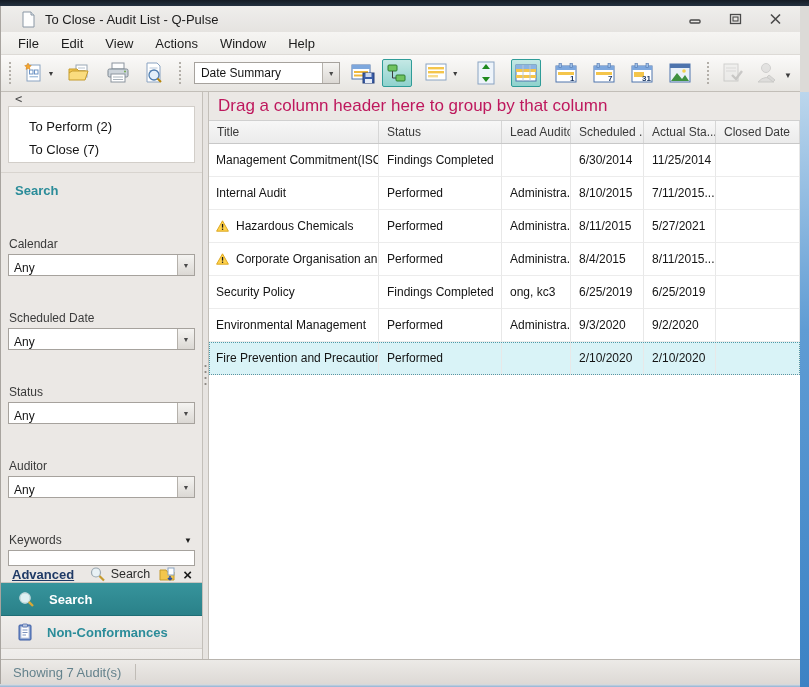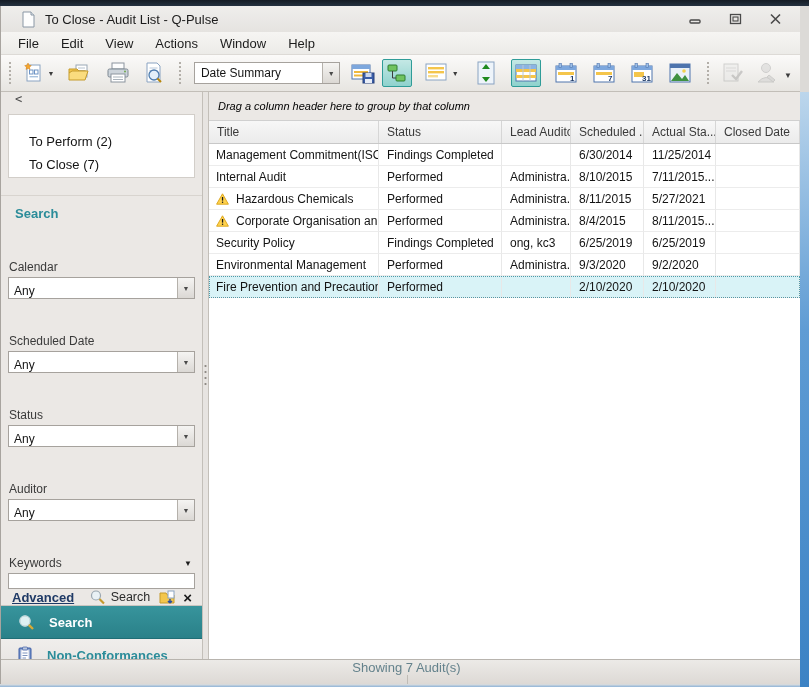--- a/index.html
+++ b/index.html
@@ -38,21 +38,21 @@
   .toolbar-overflow span { font-size:8px; color:#3c3c3c; }
 
   
   .main { position:absolute; top:92px; left:1px; right:9px; height:567px; display:flex; }
 
   
   .left-panel { width:202px; background:#ebe8e5; border-right:1px solid #c3bfb9; display:flex; flex-direction:column; }
   .panel-header { height:28px; display:flex; align-items:center; padding:0 12px 0 14px; }
   .panel-header .ph-label { font-size:13px; font-weight:bold; color:#2b8c99; flex:1; }
   .panel-header .collapse { font-size:12px; color:#4a4a4a; font-family:"DejaVu Sans Mono", monospace; }
-  .actions-box { margin:8px 7px; height:72px; background:#fff; border:1px solid #d2cec9; padding-top:16px; }
+  .actions-box { margin:0 7px; height:72px; background:#fff; border:1px solid #d2cec9; padding-top:9px; }
   .action-item { font-size:13px; color:#141414; padding:3px 0 5px 20px; }
   .hsep { border-top:1px solid #d8d4cf; margin-top:9px; }
   .search-header { padding:10px 0 4px 14px; font-size:13px; font-weight:bold; color:#2b8c99; }
   .field-label { font-size:12px; color:#3a3a3a; padding:3px 10px 3px 8px; display:flex; align-items:center;margin-top:32px; }
   .field-label .kw-dd { margin-left:auto; font-size:8px; color:#1c1c1c; }
   .combo { margin:0 7px; height:22px; background:#fff; border:1px solid #a6a29d; display:flex; align-items:flex-end; }
   .combo .combo-value { flex:1; font-size:12px; padding-left:5px; color:#141414; }
   .kw-input { margin:0 7px; height:22px; border:1px solid #a6a29d; background:#fff; font-size:12px; padding:0 4px; font-family:"Liberation Sans",sans-serif; }
   .panel-spacer { flex:1; }
   .advanced-row { height:30px; display:flex; align-items:center; padding:0 10px 0 11px; }
@@ -67,32 +67,32 @@
   .nav-item.selected .nav-label { color:#ffffff; }
   .nav-tail { flex:0 0 38px; display:flex; align-items:flex-start; justify-content:flex-end; padding:12px 14px 0 0; }
   .nav-tail span { font-size:8px; color:#4a4a4a; }
 
   
   .splitter { width:6px; background:#e7e4e1; border-right:1px solid #c3bfb9; display:flex; align-items:center; justify-content:center; }
   .splitter .dots { width:3px; height:26px; background-image:radial-gradient(circle, #8f8b86 1px, transparent 1.2px); background-size:3px 6px; background-repeat:repeat-y; }
 
   
   .content { flex:1; background:#fff; display:flex; flex-direction:column; overflow:hidden; }
-  .group-bar { height:28px; background:#ebe8e5; display:flex; align-items:center; padding-left:9px; font-size:11px; color:#000000;font-style:italic; }
+  .group-bar { height:28px; background:#ebe8e5; display:flex; align-items:center; padding-left:9px; font-size:17px; color:#be185d; }
   .grid-head { display:grid; grid-template-columns:170px 123px 69px 73px 72px 1fr; height:24px; background:linear-gradient(#f7f7f7,#ebebeb); border-top:1px solid #d0d0d0; border-bottom:1px solid #c8c8c8; }
   .grid-head .hcell { display:flex; align-items:center; padding-left:8px; font-size:12px; color:#3a3a3a; border-right:1px solid #d6d6d6; white-space:nowrap; overflow:hidden; }
-  .grid-row { display:grid; grid-template-columns:170px 123px 69px 73px 72px 1fr; height:22px; background:#fff; }
+  .grid-row { display:grid; grid-template-columns:170px 123px 69px 73px 72px 1fr; height:33px; background:#fff; }
   .grid-row .cell { display:flex; align-items:center; padding-left:8px; font-size:12px; color:#141414; border-right:1px solid #e8e8e8; border-bottom:1px solid #ececec; white-space:nowrap; overflow:hidden; }
   .grid-row .cell.title-cell { padding-left:7px; }
   .grid-row.selected { background:#d9f3f7; outline:1px dotted #4f9aa8; outline-offset:-1px; position:relative; z-index:1; }
   .warn { margin-right:7px; flex:0 0 auto; display:flex; }
   .table-rest { flex:1; background:#fff; }
 
   
-  .statusbar { position:absolute; bottom:3px; left:1px; right:9px; height:25px; background:linear-gradient(#eceae7,#ddd9d5); border-top:1px solid #b8b4ae; display:flex; align-items:center;flex-direction:column; }
+  .statusbar { position:absolute; bottom:3px; left:1px; right:9px; height:25px; background:linear-gradient(#eceae7,#ddd9d5); border-top:1px solid #b8b4ae; display:flex; align-items:center; }
   .statusbar .status-text { padding-left:12px; font-size:13px; color:#64828c; }
   .statusbar .vsep { width:1px; height:16px; background:#c0bcb6; margin-left:14px; }
 
   svg { display:block; }
 </style>
 </head>
 <body>
 
 <div class="window">
   <div class="frame-top"></div>

